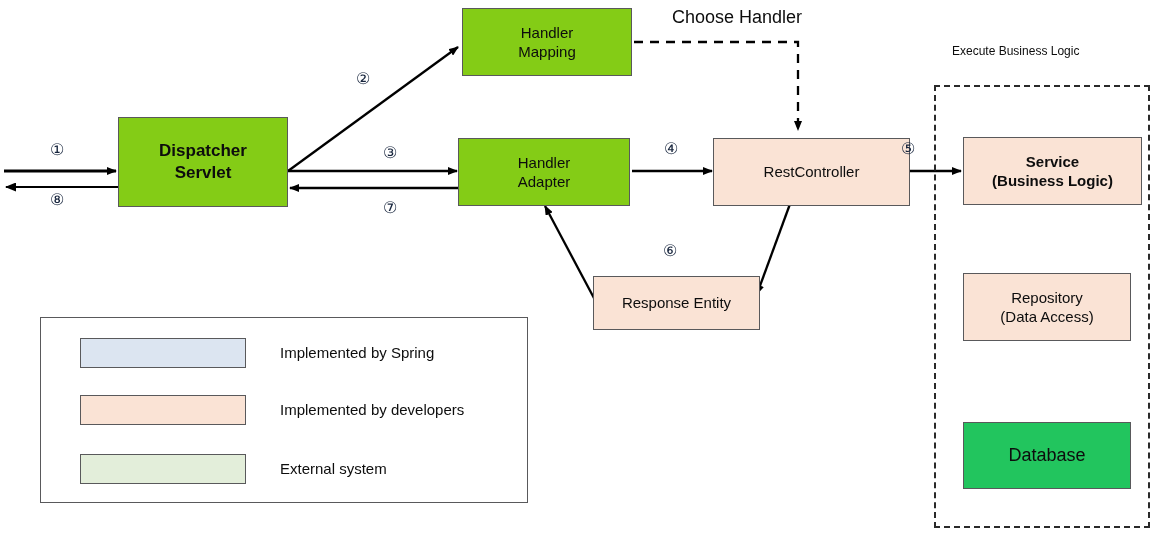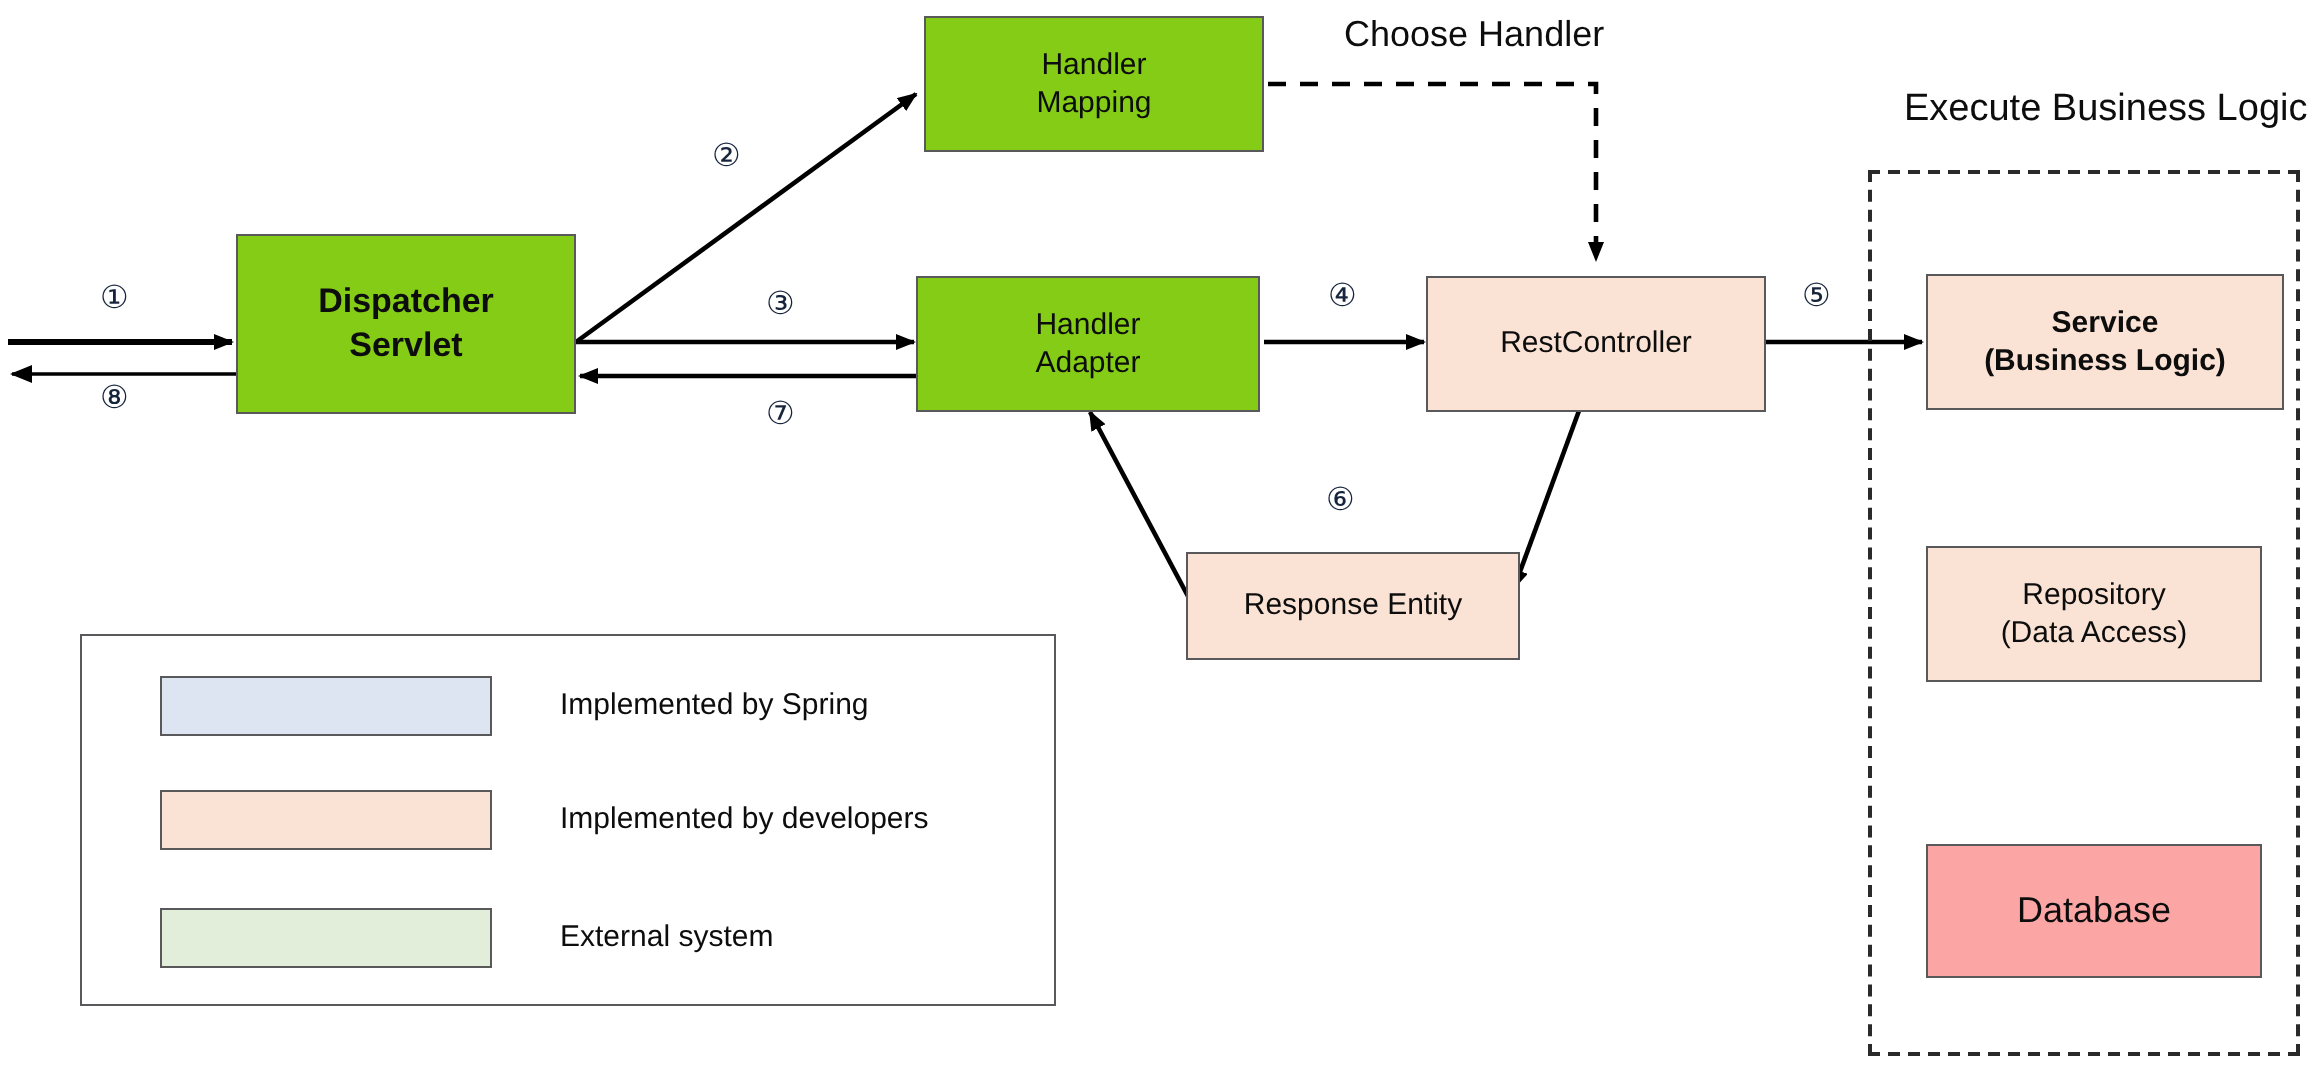--- a/index.html
+++ b/index.html
@@ -26,37 +26,37 @@
     align-items: center;
     justify-content: center;
     text-align: center;
     line-height: 1.28;
     font-size: 15px;
     color: #0d0d0d;
     white-space: pre-line;
   }
   .node.spring   { background: #84cc16; }
   .node.dev      { background: #fae3d5; }
-  .node.external { background: #fca5a5; }
+  .node.external { background: #22c55e; }
 
   .node.bold-title {
     font-weight: bold;
     font-size: 17px;
   }
   .node.big-label { font-size: 18px; }
 
   .group-box {
     position: absolute;
     box-sizing: border-box;
     border: 2px dashed #2a2a2a;
     background: transparent;
   }
   .group-caption {
     position: absolute;
-    font-size: 19px;
+    font-size: 12px;
     color: #0d0d0d;
     white-space: nowrap;
   }
   .edge-label {
     position: absolute;
     font-size: 18px;
     color: #0d0d0d;
     white-space: nowrap;
   }
   .circ-num {
@@ -130,21 +130,21 @@
 
   <div class="node spring bold-title" style="left:118px; top:117px; width:170px; height:90px;">Dispatcher
 Servlet</div>
 
   <div class="node spring" style="left:462px; top:8px; width:170px; height:68px;">Handler
 Mapping</div>
 
   <div class="node spring" style="left:458px; top:138px; width:172px; height:68px;">Handler
 Adapter</div>
 
-  <div class="node dev" style="left:713px; top:138px; width:170px; height:68px;">RestController</div>
+  <div class="node dev" style="left:713px; top:138px; width:197px; height:68px;">RestController</div>
 
   <div class="node dev" style="left:593px; top:276px; width:167px; height:54px;">Response Entity</div>
 
   <div class="group-caption" style="left:952px; top:44px;">Execute Business Logic</div>
 
   <div class="group-box" style="left:934px; top:85px; width:216px; height:443px;"></div>
 
   <div class="node dev" style="left:963px; top:137px; width:179px; height:68px;font-weight:bold;">Service
 (Business Logic)</div>
 

